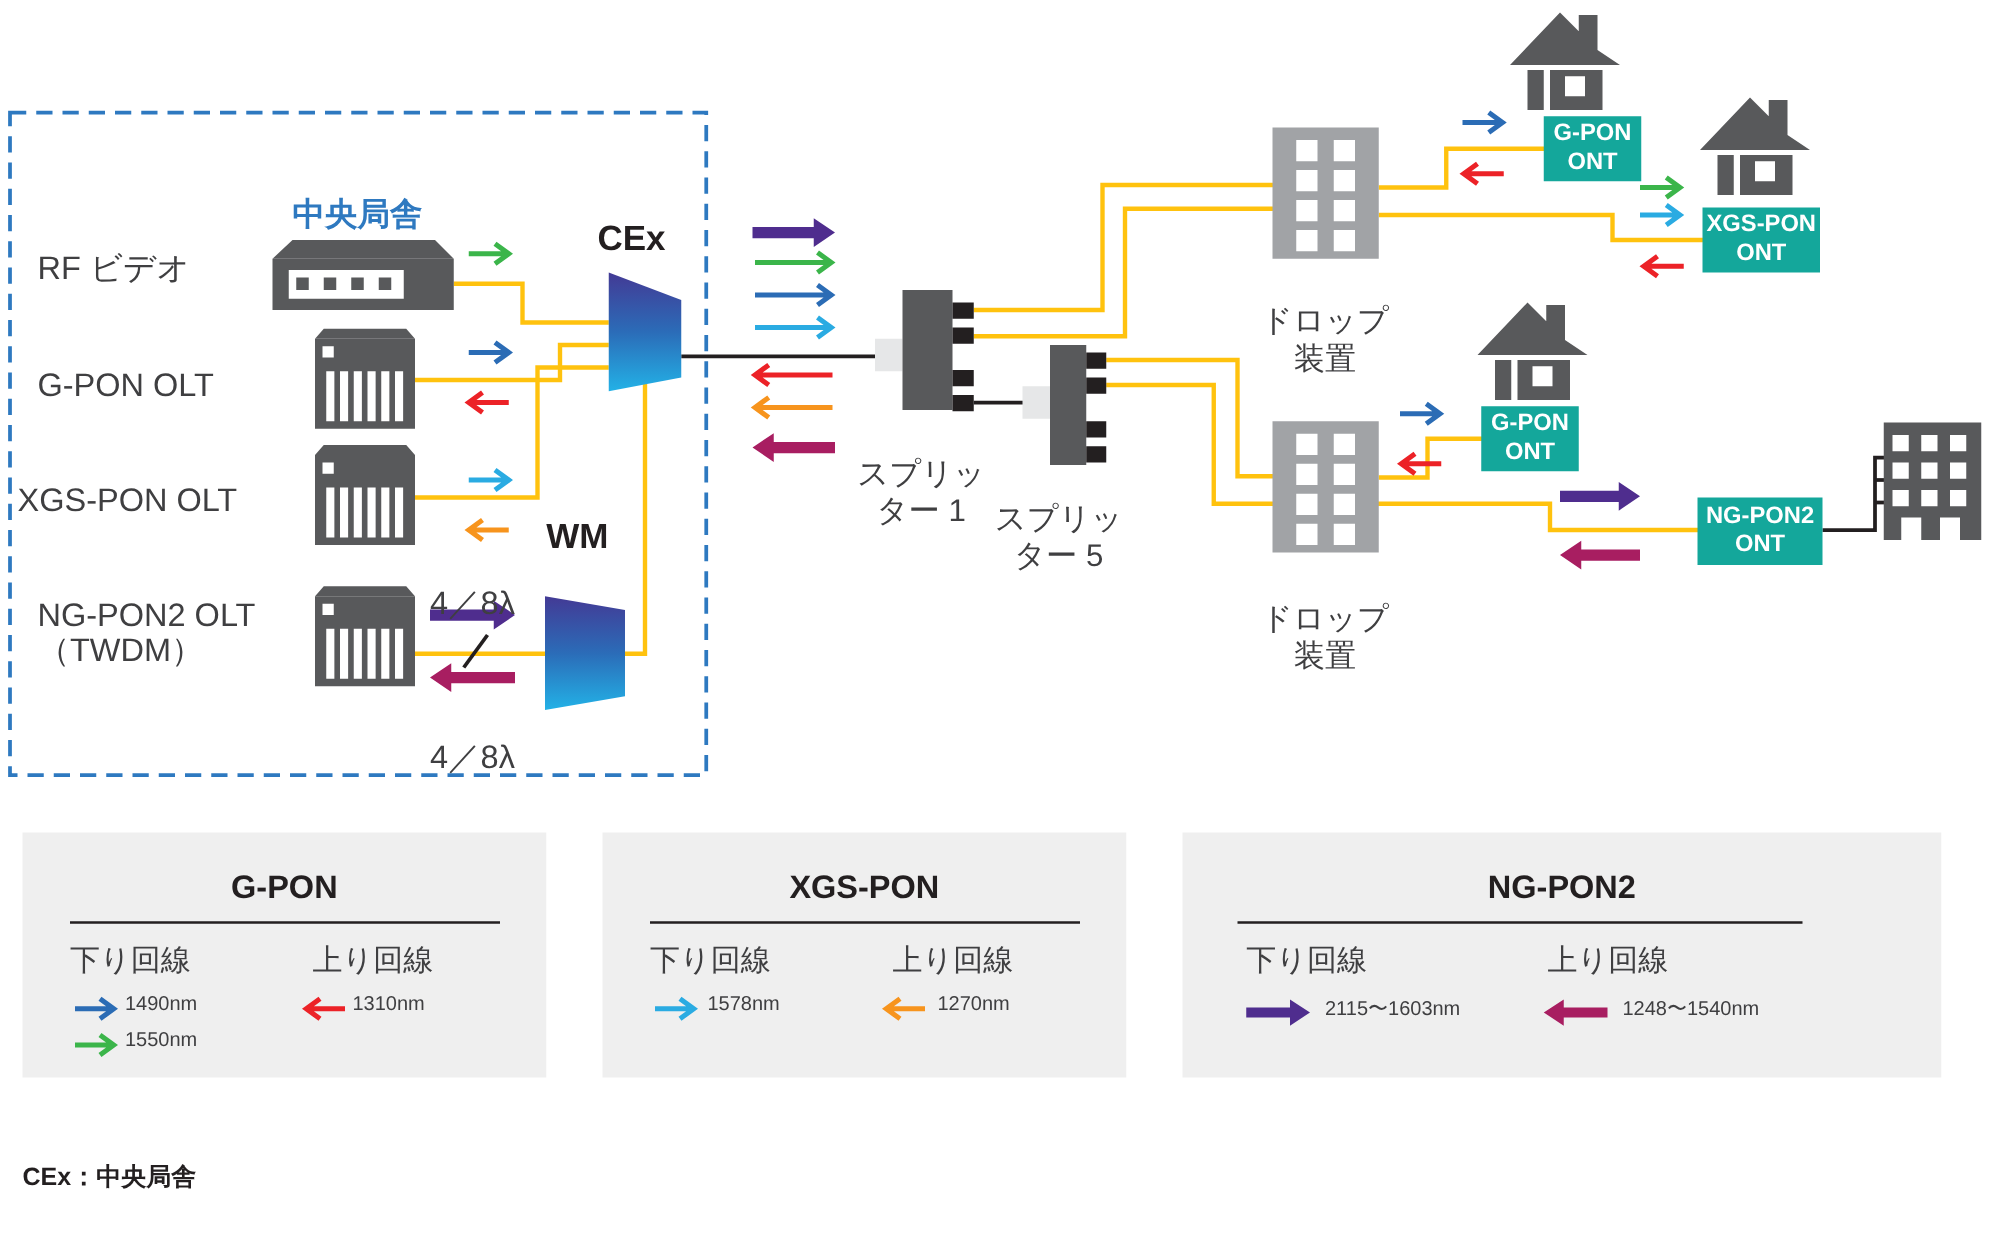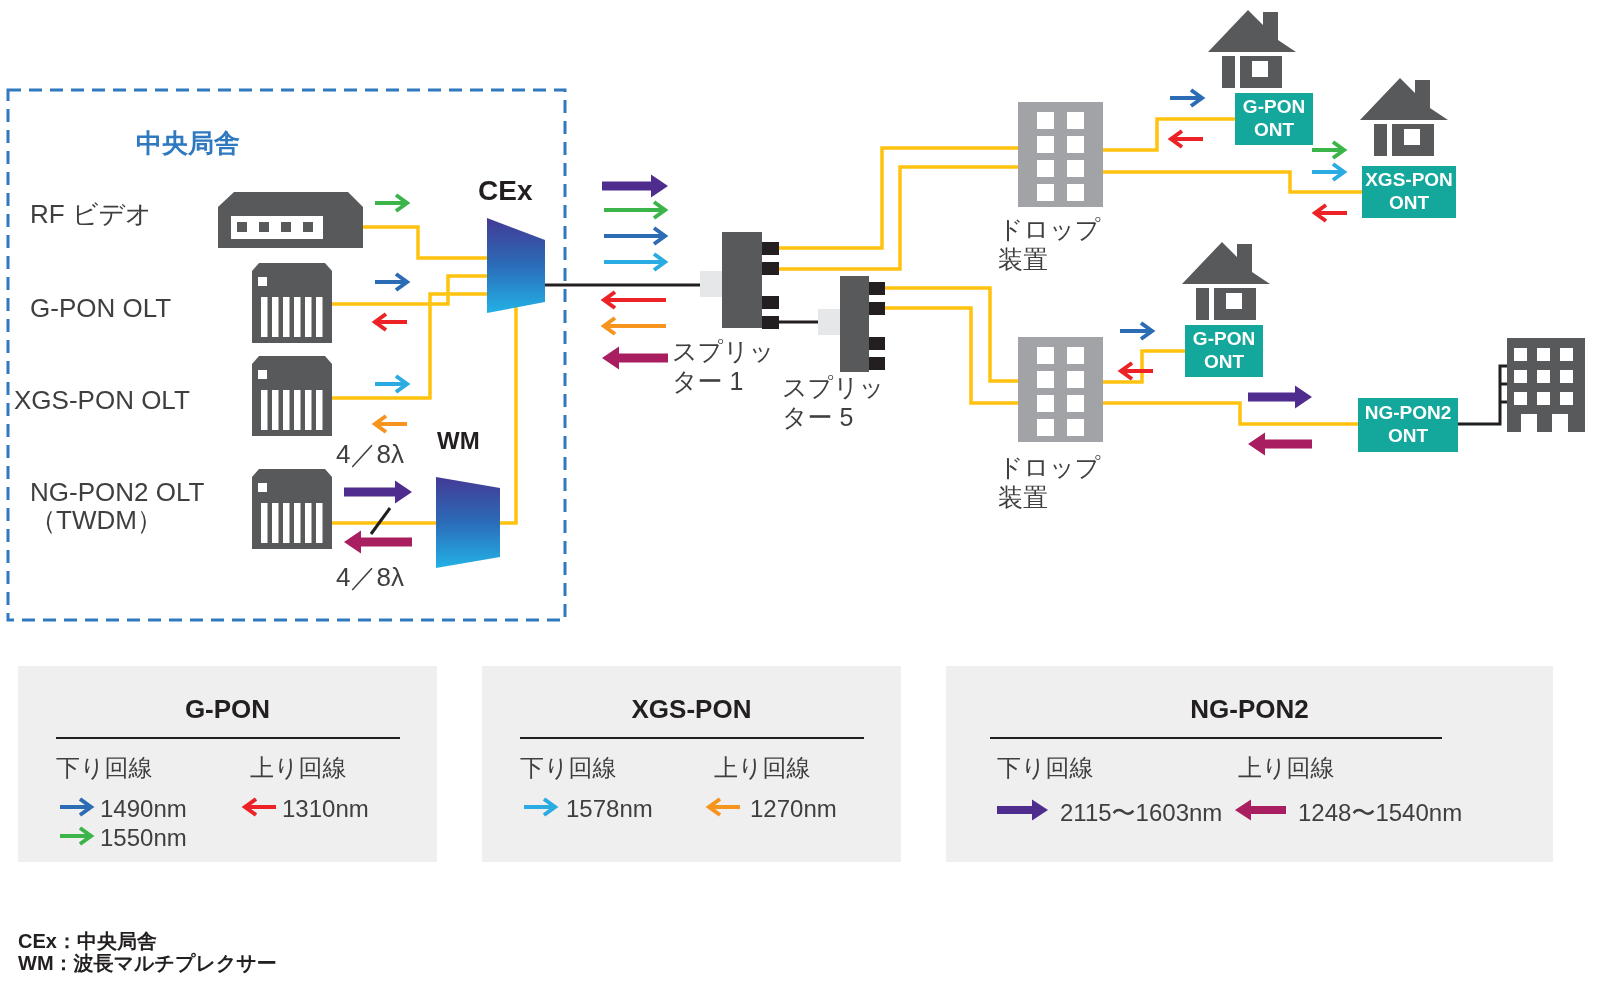--- a/index.html
+++ b/index.html
@@ -2,30 +2,30 @@
 <html style="--blue: #2b6cb5; --green: #3bb54a; --red: #ec2227; --cyan: #2aabe2; --orange: #f7941d; --purple: #4f2d8e; --magenta: #a81e61; --yellow: #ffc20e; --black: #231f20; --dev_gray: #58595b; --building_gray: #a1a3a6; --teal: #14a79b; --legend_bg: #efefef; --dash_blue: #2e79c0; --text_dark: #3f3f41; --port_gray: #e6e7e8; --grad_top: #433a95; --grad_mid: #2b6cb8; --grad_bottom: #23b1e6;"><head>
 <meta charset="utf-8">
 <style>
   html,body{margin:0;padding:0;background:#fff;}
   .canvas{position:relative;width:1600px;height:986px;background:#ffffff;
           font-family:"Liberation Sans",sans-serif;overflow:hidden;}
   svg{position:absolute;left:0;top:0;pointer-events:none;}
   .lbl{position:absolute;white-space:nowrap;color:var(--text_dark);font-size:26px;line-height:1.1;}
   .b{font-weight:bold;color:var(--black);}
   .blue-t{color:var(--dash_blue);font-weight:bold;}
-  .ctr{text-align:left;}
+  .ctr{text-align:center;margin-top:28px;}
   .two-line{line-height:30px;}
   .ont{position:absolute;background:var(--teal);color:#fff;font-weight:bold;font-size:19px;
        display:flex;flex-direction:column;align-items:center;justify-content:center;
        text-align:center;line-height:1.2;}
   .legend-box{position:absolute;background:var(--legend_bg);}
   .rule{position:absolute;height:2px;background:var(--black);}
   .leg-title{position:absolute;font-weight:bold;font-size:26px;color:var(--black);text-align:center;white-space:nowrap;}
   .leg-sub{position:absolute;font-size:24px;color:var(--text_dark);white-space:nowrap;}
-  .leg-val{position:absolute;font-size:24px;color:var(--text_dark);white-space:nowrap;}
+  .leg-val{position:absolute;font-size:16px;color:var(--text_dark);white-space:nowrap;}
   .foot{position:absolute;font-weight:bold;font-size:20px;color:var(--black);white-space:nowrap;}
   
   .st-yellow{stroke:var(--yellow);stroke-width:3.5;fill:none;}
   .st-black{stroke:var(--black);stroke-width:3;fill:none;}
   .thin{fill:none;stroke-width:4;}
   .st-blue{stroke:var(--blue);} .st-green{stroke:var(--green);} .st-red{stroke:var(--red);}
   .st-cyan{stroke:var(--cyan);} .st-orange{stroke:var(--orange);}
   .fl-purple{fill:var(--purple);} .fl-magenta{fill:var(--magenta);}
   .dev{fill:var(--dev_gray);} .bld{fill:var(--building_gray);} .wht{fill:#ffffff;}
   .prt{fill:var(--black);} .inport{fill:var(--port_gray);}
@@ -243,21 +243,21 @@
 
   <div class="lbl blue-t ctr" style="left:136px;top:129px;width:300px">中央局舎</div>
 
   <div class="lbl" style="left:30px;top:200px">RF ビデオ</div>
   <div class="lbl" style="left:30px;top:294px">G-PON OLT</div>
   <div class="lbl" style="left:14px;top:386px">XGS-PON OLT</div>
   <div class="lbl" style="left:30px;top:478px">NG-PON2 OLT</div>
   <div class="lbl" style="left:30px;top:506px">（TWDM）</div>
 
   <div class="lbl b" style="left:478px;top:176px;font-size:28px">CEx</div>
-  <div class="lbl b" style="left:437px;top:428px;font-size:24px">WM</div>
+  <div class="lbl b" style="left:437px;top:414px;font-size:28px">WM</div>
   <div class="lbl ctr" style="left:336px;top:440px;width:84px">4／8λ</div>
   <div class="lbl ctr" style="left:336px;top:563px;width:84px">4／8λ</div>
 
   <div class="lbl ctr two-line" style="left:672px;top:336px;width:130px;font-size:25px">
     <div>スプリッ</div>
     <div>ター 1</div>
   </div>
   <div class="lbl ctr two-line" style="left:782px;top:372px;width:130px;font-size:25px">
     <div>スプリッ</div>
     <div>ター 5</div>
@@ -305,15 +305,14 @@
   <div class="leg-val" style="left:750px;top:795px">1270nm</div>
 
   <div class="leg-title" style="left:946px;top:694px;width:607px">NG-PON2</div>
   <div class="rule" style="left:990px;top:737px;width:452px"></div>
   <div class="leg-sub" style="left:997px;top:752px">下り回線</div>
   <div class="leg-sub" style="left:1238px;top:752px">上り回線</div>
   <div class="leg-val" style="left:1060px;top:797px">2115〜1603nm</div>
   <div class="leg-val" style="left:1298px;top:797px">1248〜1540nm</div>
 
   <div class="foot" style="left:18px;top:928px">CEx：中央局舎</div>
-  <div class="foot" style="left:18px;top:950px">WM：波長マルチプレクサー</div>
 
 </div>
 
 </body></html>

